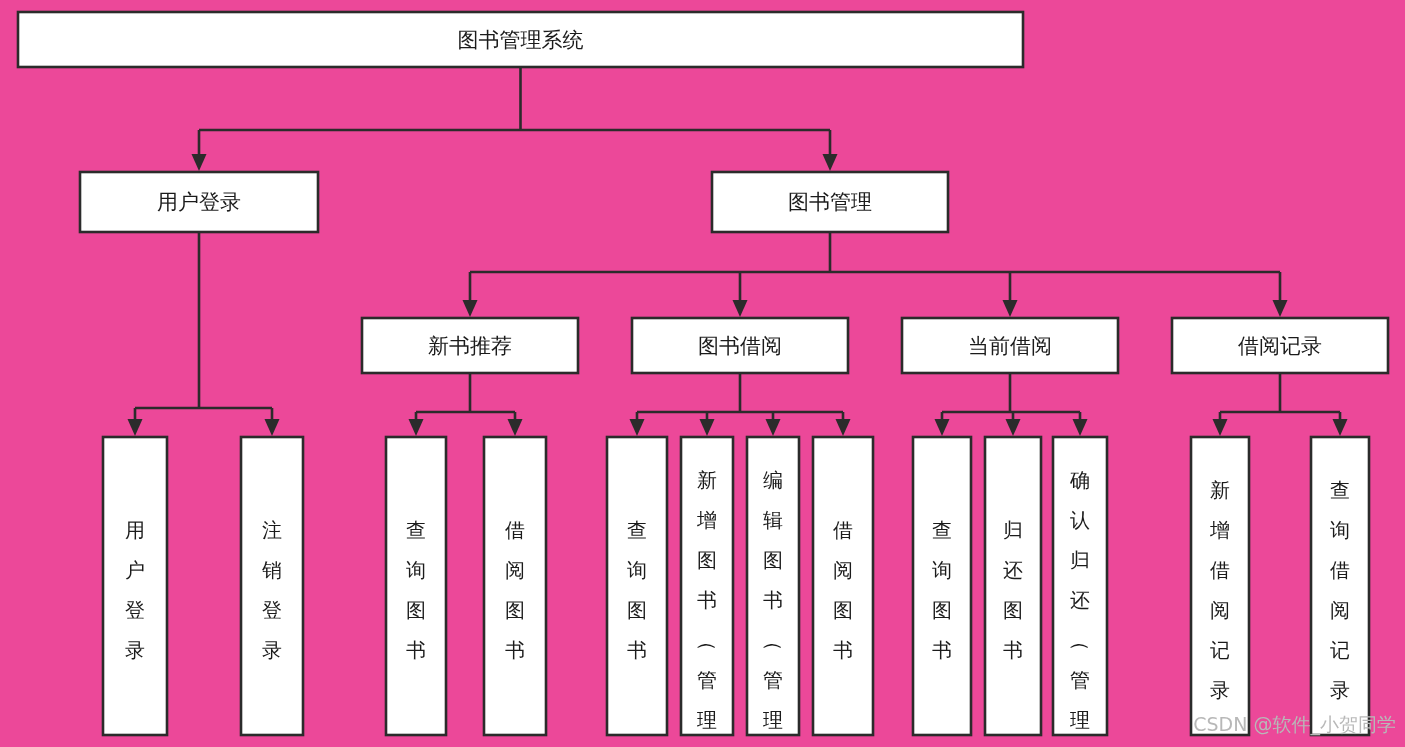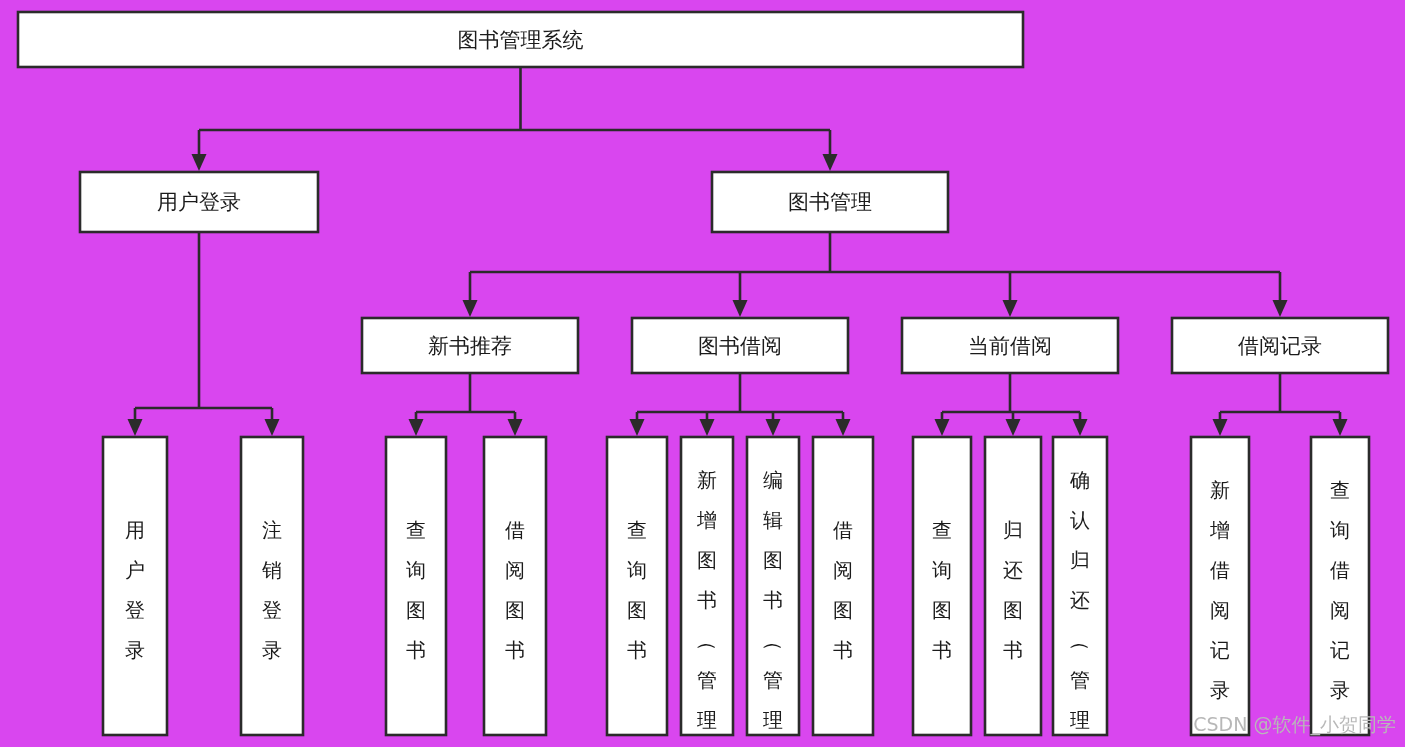--- a/index.html
+++ b/index.html
@@ -11,21 +11,21 @@
   body {
     width: 1405px;
     height: 747px;
     font-family: "DejaVu Sans", "Liberation Sans", sans-serif;
     overflow: hidden;
   }
   #diagram-root {
     position: relative;
     width: 1405px;
     height: 747px;
-    background: #d946ef;
+    background: #ec4899;
   }
   svg#flow-svg {
     position: absolute;
     left: 0;
     top: 0;
     width: 1405px;
     height: 747px;
     display: block;
   }
   .node-box {

